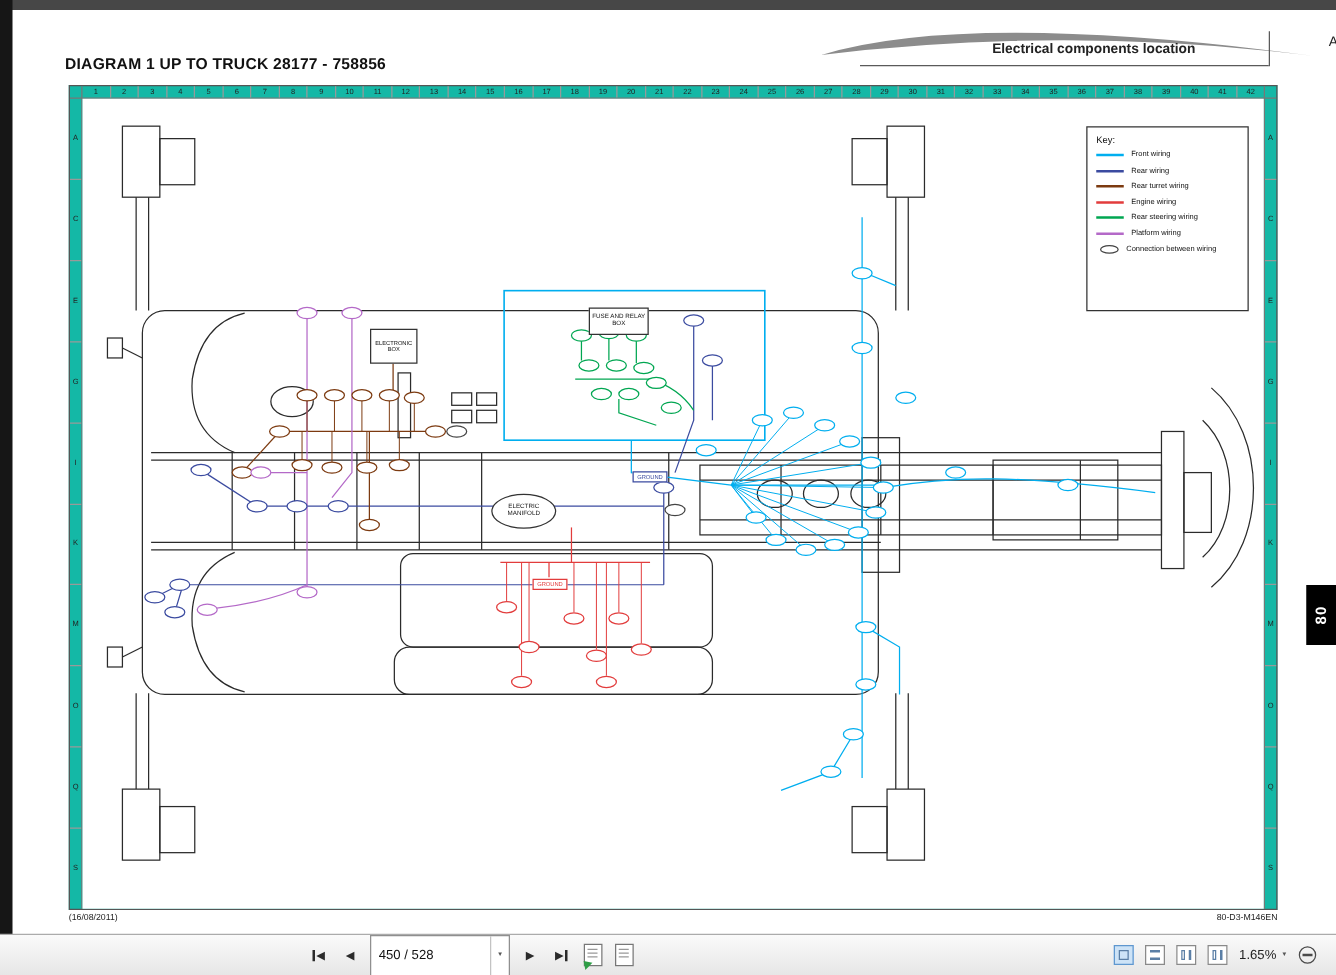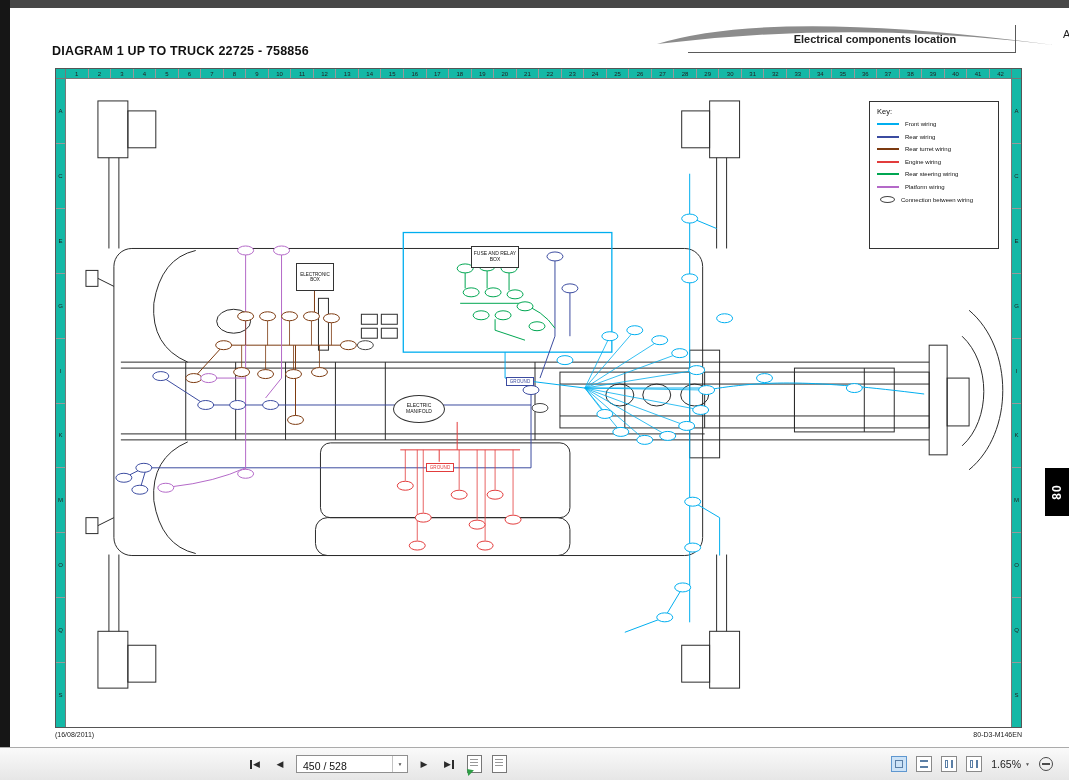--- a/index.html
+++ b/index.html
@@ -69,21 +69,21 @@
 
   
   .toolbar{
     position:absolute;left:0;bottom:0;width:1069px;height:32px;
     background:linear-gradient(#fafafa,#e6e6e6);border-top:1px solid #ababab;
   }
   .nav-group{position:absolute;left:246px;top:0;height:32px;display:flex;align-items:center;gap:7px;}
   .tbtn{width:18px;height:18px;border:none;background:transparent;display:flex;align-items:center;
         justify-content:center;color:#2b2b2b;font-size:9px;padding:0;cursor:default;gap:1px;}
   .tbtn .bar{width:2px;height:9px;background:#2b2b2b;display:inline-block;}
-  .page-box{width:112px;height:18px;background:#fff;border:1px solid #8f8f8f;display:flex;align-items:flex-end;box-sizing:border-box;}
+  .page-box{width:112px;height:33px;background:#fff;border:1px solid #8f8f8f;display:flex;align-items:center;box-sizing:border-box;}
   .page-box .val{flex:1;font-size:10.5px;padding-left:6px;color:#111;}
   .page-box .caret{width:14px;height:100%;border-left:1px solid #c3c3c3;display:flex;align-items:center;justify-content:center;font-size:5px;color:#555;}
   .viewdoc-icon{width:13px;height:16px;border:1px solid #777;background:#fff;position:relative;}
   .viewdoc-icon::after{content:"";position:absolute;left:2px;top:3px;width:8px;height:1px;background:#999;box-shadow:0 3px 0 #999,0 6px 0 #999;}
   .viewdoc-icon .arrow{position:absolute;left:-3px;bottom:-2px;width:0;height:0;border-left:4px solid transparent;border-right:4px solid transparent;border-bottom:6px solid #2e9e46;transform:rotate(-45deg);}
   .right-group{position:absolute;right:16px;top:0;height:32px;display:flex;align-items:center;gap:9px;}
   .vm{width:16px;height:16px;border:1px solid #8a8a8a;background:#fff;position:relative;box-sizing:border-box;padding:0;}
   .vm.active{background:#cde3f7;border-color:#5f97cf;}
   .vm i{position:absolute;left:3px;top:3px;right:3px;bottom:3px;border:1px solid #5b7fa6;display:block;}
   .vm.two i{right:8px;}
@@ -94,21 +94,21 @@
   .zoom-display .caret{font-size:5px;color:#555;}
   .zoom-out{width:14px;height:14px;border:1.5px solid #4a4a4a;border-radius:50%;background:transparent;position:relative;padding:0;}
   .zoom-out::after{content:"";position:absolute;left:2px;right:2px;top:50%;height:1.5px;margin-top:-1px;background:#4a4a4a;}
 </style>
 </head>
 <body>
 
 <div class="topbar"></div>
 <div class="leftbar"></div>
 
-<div class="doc-title">DIAGRAM 1 UP TO TRUCK 22725 - 758856</div>
+<div class="doc-title">DIAGRAM 1 UP TO TRUCK 28177 - 758856</div>
 <svg class="swoosh" width="400" height="50" viewBox="0 0 400 50">
   <path d="M2 38 Q120 2 398 39 Q200 14 2 38 Z" fill="#8c8c8c"></path>
 </svg>
 <div class="section-title">Electrical components location</div>
 <div class="header-rule"></div>
 <div class="header-vline"></div>
 <div class="corner-code">A9</div>
 
 <div class="frame">
   <div class="corner cornerL"></div>

